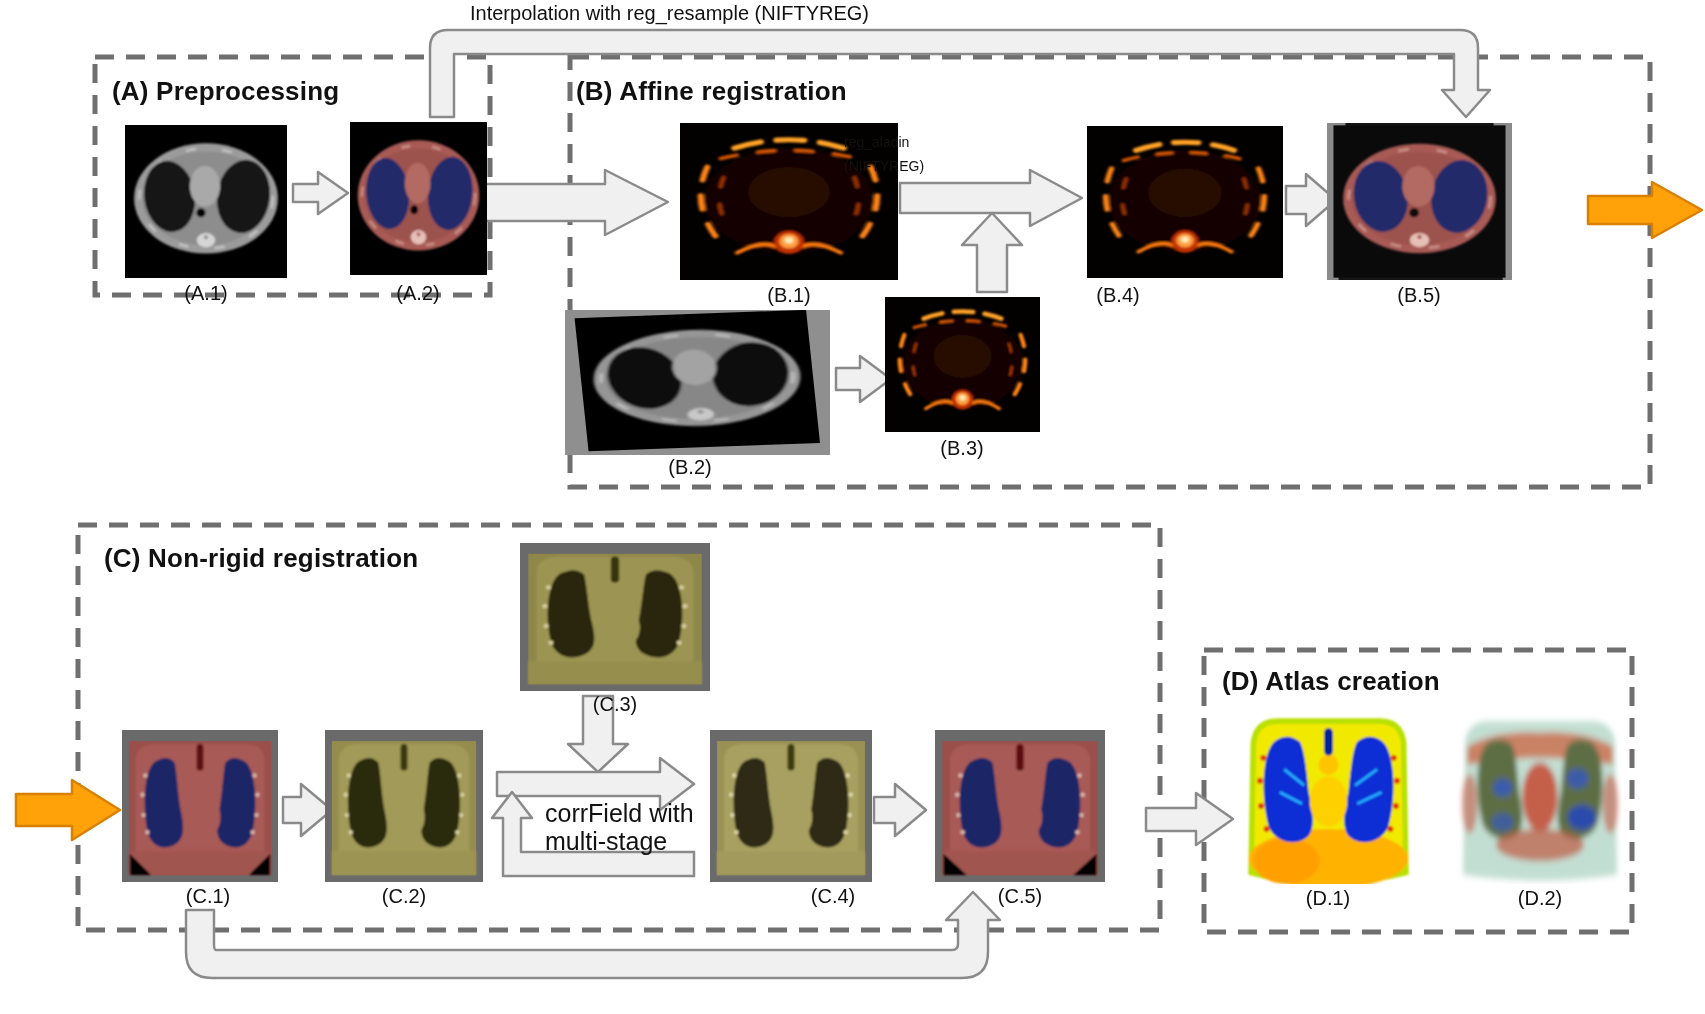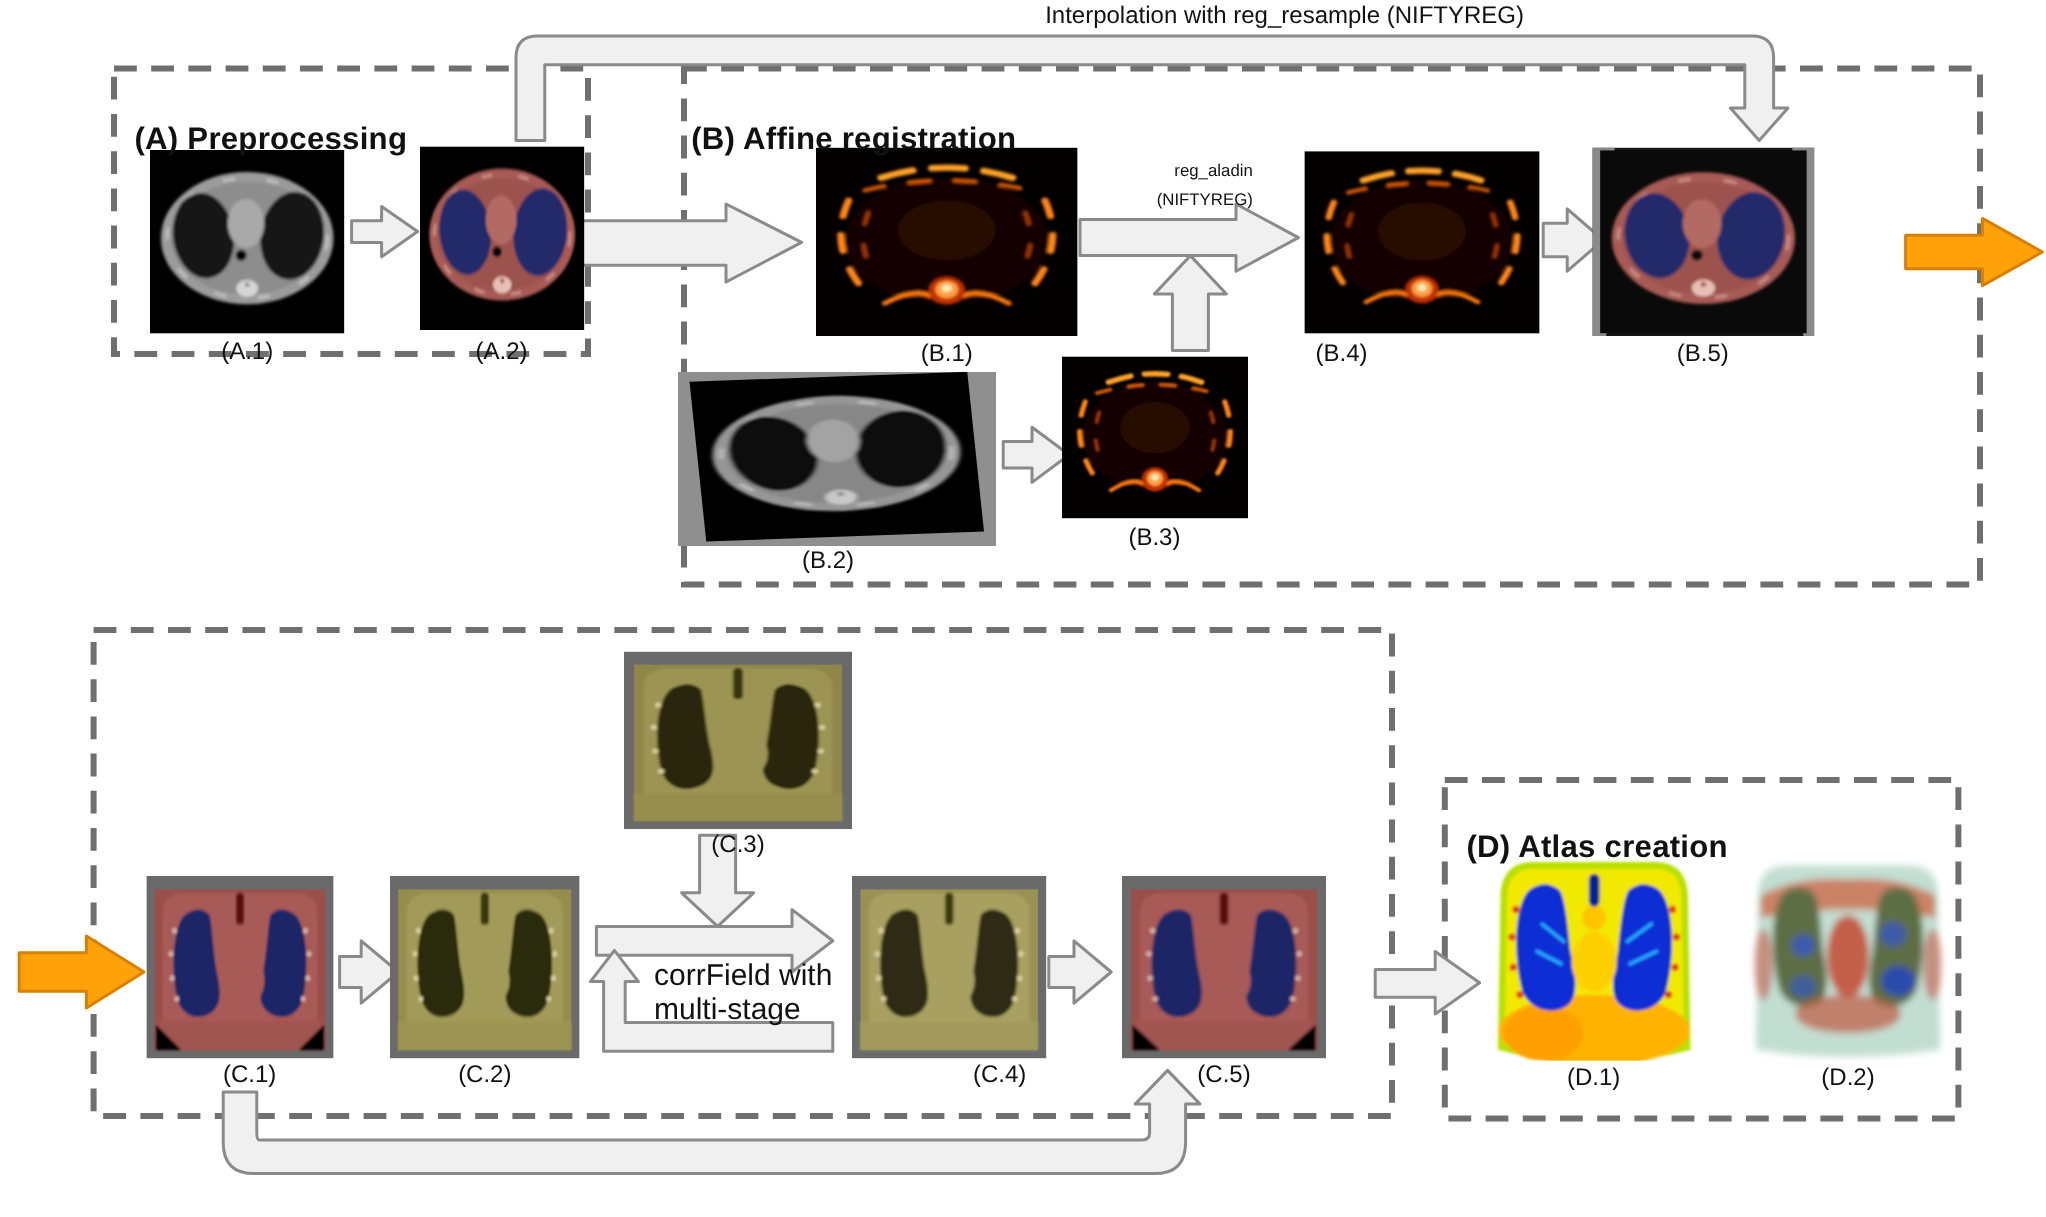--- a/index.html
+++ b/index.html
@@ -1,22 +1,22 @@
 <!DOCTYPE html>
 <html><head>
 <meta charset="utf-8">
 <style>
   html,body{margin:0;padding:0;background:#fff;}
   #canvas{position:relative;width:1705px;height:1014px;background:#fff;overflow:hidden;
           font-family:"Liberation Sans",sans-serif;color:#111;}
   .abs{position:absolute;}
-  .heading{font-weight:bold;font-size:26px;letter-spacing:.2px;white-space:nowrap;margin-top:24px;}
+  .heading{font-weight:bold;font-size:26px;letter-spacing:.2px;white-space:nowrap;}
   .imglabel{font-size:20px;text-align:left;white-space:nowrap;transform:translateX(-50%);}
   .flowtext{font-size:19px;white-space:pre;}
-  .center{text-align:right;}
+  .center{text-align:left;}
   svg.ct{position:absolute;display:block;}
   #bg{position:absolute;left:0;top:0;}
 </style>
 </head>
 <body>
 
 <div id="canvas">
 
   <svg width="0" height="0" style="position:absolute" aria-hidden="true">
     <defs>
@@ -244,20 +244,21 @@
       <use href="#sym-jet"></use>
     </svg>
   <svg class="ct" style="left:1452px;top:712px;width:176px;height:172px" viewBox="0 0 160 150" preserveAspectRatio="none">
       <use href="#sym-softatlas"></use>
     </svg>
 
   <div class="abs flowtext center" style="left:470px;top:2px;width:800px;font-size:20px">Interpolation with reg_resample (NIFTYREG)</div>
 
   <div class="abs heading" style="left:112px;top:76px">(A) Preprocessing</div>
   <div class="abs heading" style="left:576px;top:76px">(B) Affine registration</div>
+  <div class="abs heading" style="left:104px;top:543px">(C) Non-rigid registration</div>
   <div class="abs heading" style="left:1222px;top:666px">(D) Atlas creation</div>
 
   <div class="abs center" style="left:844px;top:130px;width:200px;font-size:14px;line-height:24px">
     <div>reg_aladin</div>
     <div>(NIFTYREG)</div>
   </div>
 
   <div class="abs" style="left:545px;top:799px;font-size:25px;line-height:28px">
     <div>corrField with</div>
     <div>multi-stage</div>

